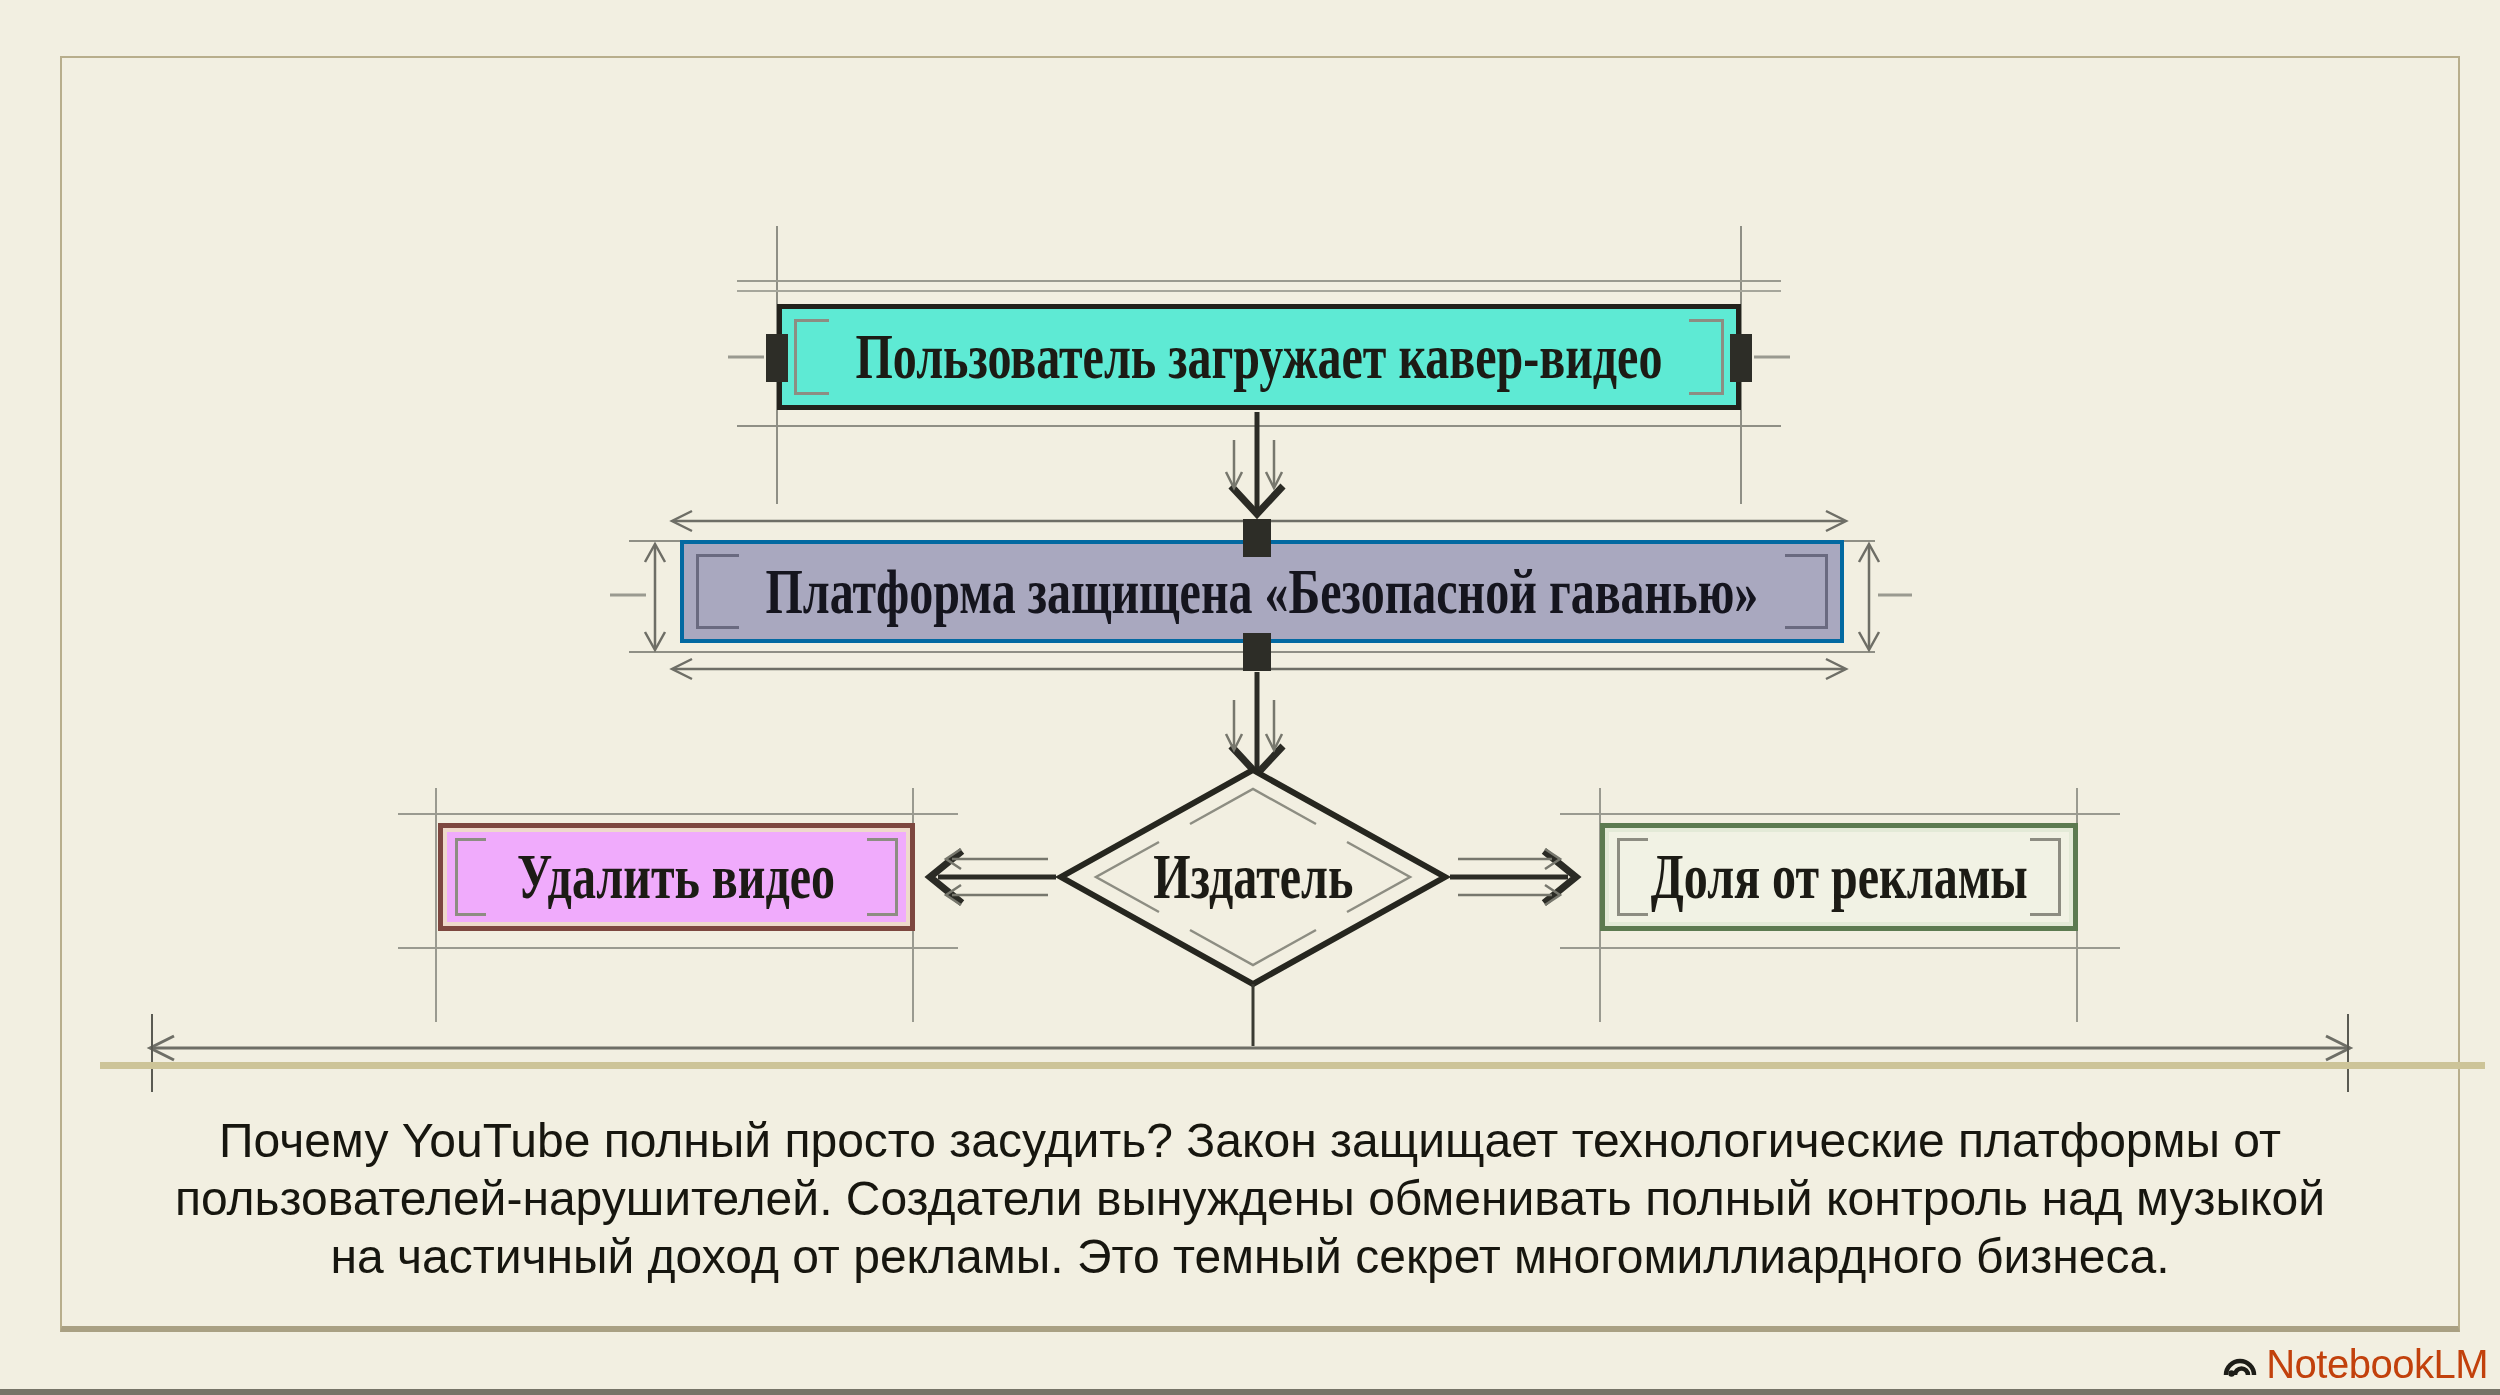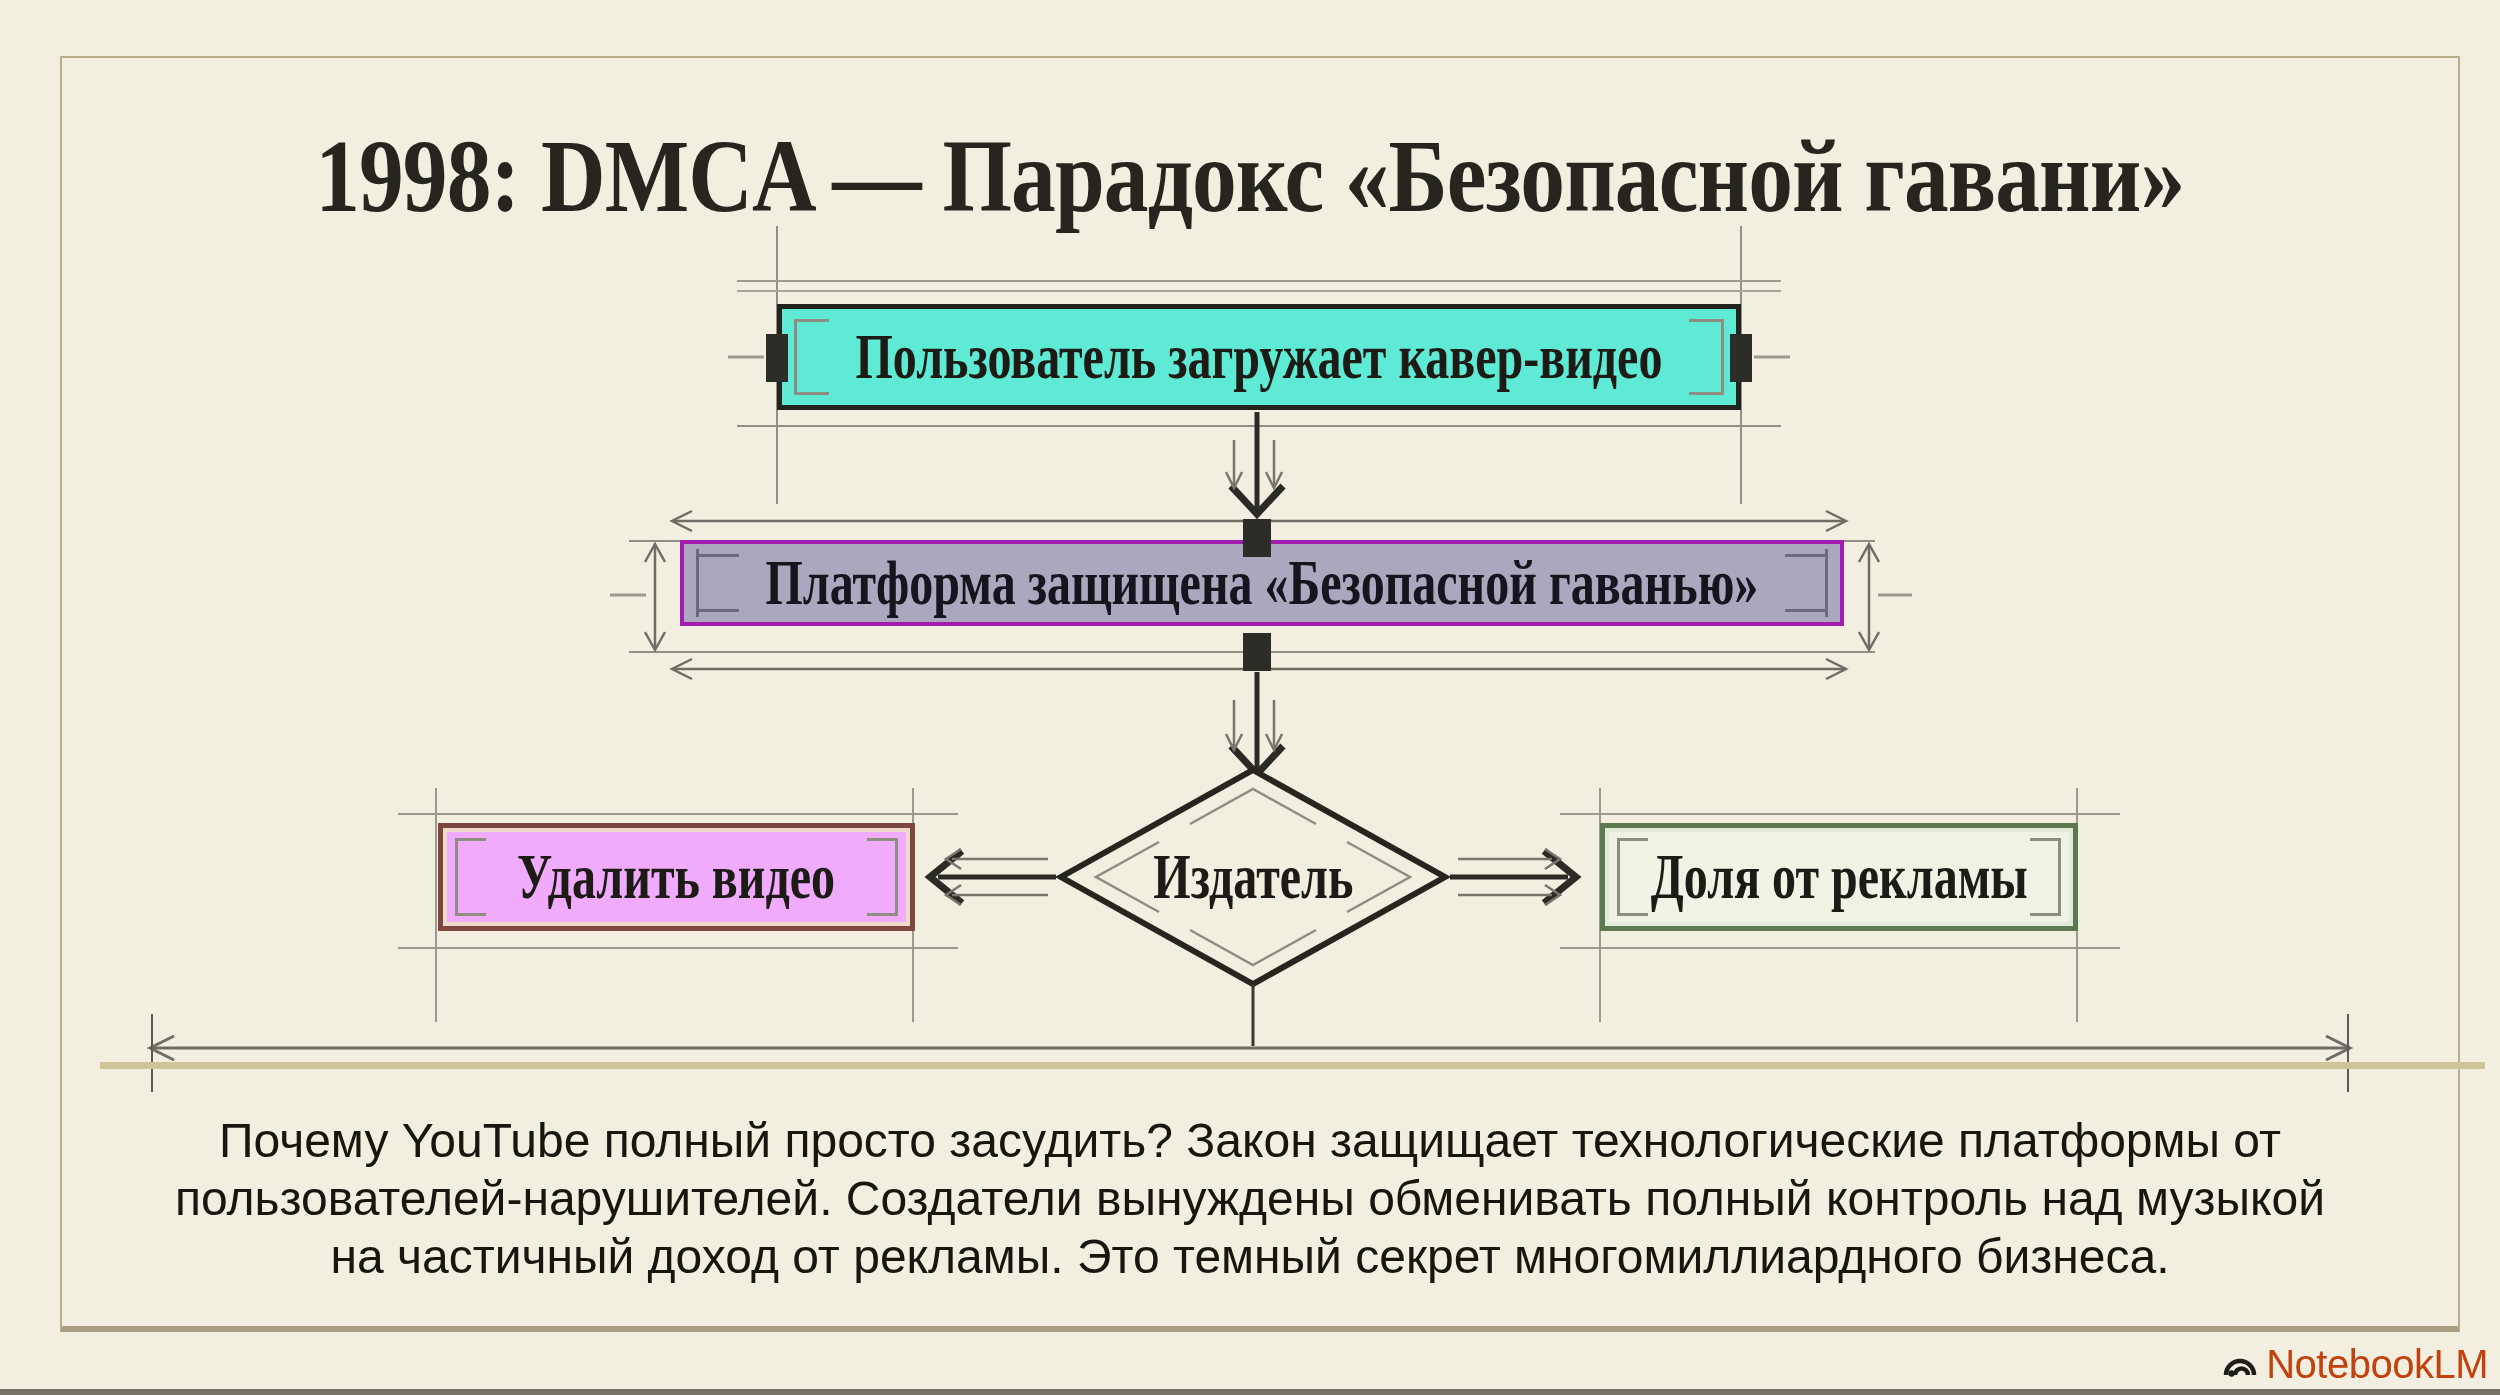--- a/index.html
+++ b/index.html
@@ -10,21 +10,21 @@
   #frame{left:60px;top:56px;width:2400px;height:1276px;border:2px solid #b8ae8c;border-bottom:6px solid #a9a083;box-sizing:border-box;}
   
   #title{left:0;right:0;top:116px;text-align:center;}
   #title span{display:inline-block;white-space:nowrap;font-size:104px;font-weight:700;color:#26251e;
               letter-spacing:-1px;transform:scaleX(.86);transform-origin:50% 50%;}
   
   svg.layer{position:absolute;left:0;top:0;width:2500px;height:1395px;}
   
   .fbox{box-sizing:border-box;display:flex;align-items:center;justify-content:center;}
   #box1{left:777px;top:304px;width:964px;height:106px;border:5px solid #23221c;background:#5eead4;}
-  #box2{left:680px;top:540px;width:1164px;height:86px;border:4px solid #a21caf;background:#a9a8bf;}
+  #box2{left:680px;top:540px;width:1164px;height:103px;border:4px solid #0369a1;background:#a9a8bf;}
   #boxL{left:438px;top:823px;width:477px;height:108px;border:5px solid #7d473f;background:#f0abfc;
         box-shadow:inset 0 0 0 4px #eed9cb;}
   #boxR{left:1600px;top:823px;width:478px;height:108px;border:5px solid #5c7a50;background:#f1f2e4;
         box-shadow:inset 0 0 0 4px #e3ead7;}
   #dialab{left:1061px;top:772px;width:384px;height:210px;display:flex;align-items:center;justify-content:center;}
   .slab{display:inline-block;white-space:nowrap;font-size:64px;font-weight:700;color:#1c1b15;
         transform:scaleX(.75);transform-origin:50% 50%;}
   #box2 .slab{color:#15151e;}
   
   .bk{position:absolute;width:28px;height:56px;border:0 solid #8d8d82;}
@@ -50,23 +50,20 @@
   #logo{right:12px;top:1342px;display:flex;align-items:center;gap:9px;font-family:"Liberation Sans",sans-serif;}
   #logo .wm{font-size:40px;font-weight:400;color:#c2410c;letter-spacing:-0.5px;}
 </style>
 </head>
 <body>
 
 <div id="stage">
 
   <div id="frame" class="abs"></div>
 
-  <div id="title" class="abs">
-    <span>1998: DMCA — Парадокс «Безопасной гавани»</span>
-  </div>
 
   <svg class="layer" viewBox="0 0 2500 1395">
 
     <g stroke="#8f8f85" stroke-width="2" fill="none">
       <path d="M777,226 V504 M1741,226 V504"></path>
       <path d="M737,281 H1781" stroke="#9b9b90"></path>
       <path d="M737,291 H1781" stroke="#a6a69b"></path>
       <path d="M737,426 H1781"></path>
       <path d="M728,357 H764 M1754,357 H1790" stroke-width="3" stroke="#9a9a90"></path>
     </g>

